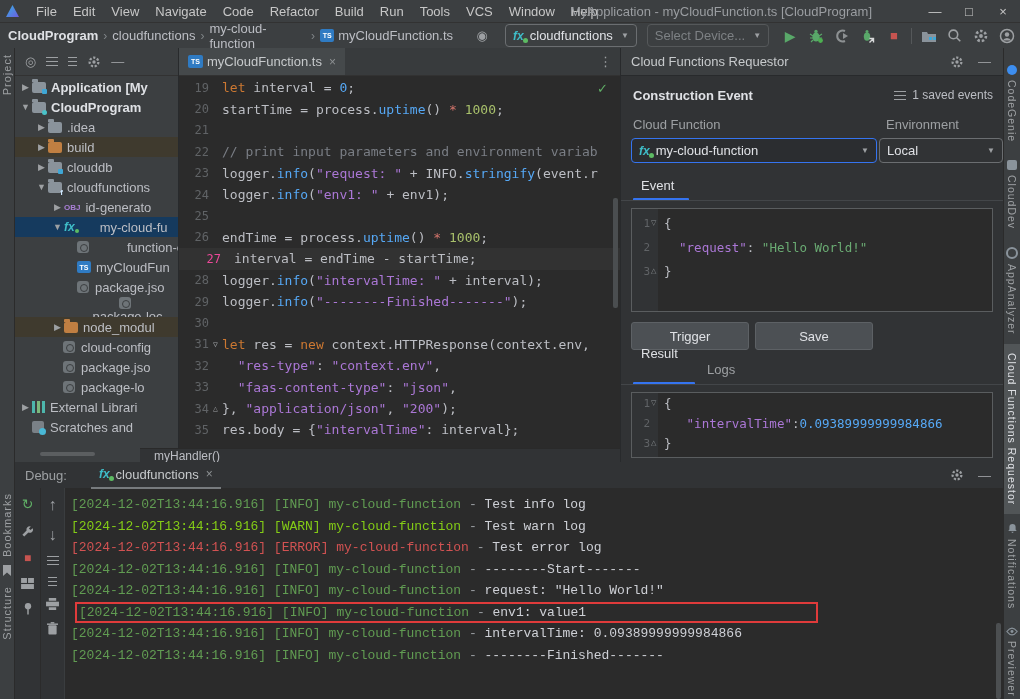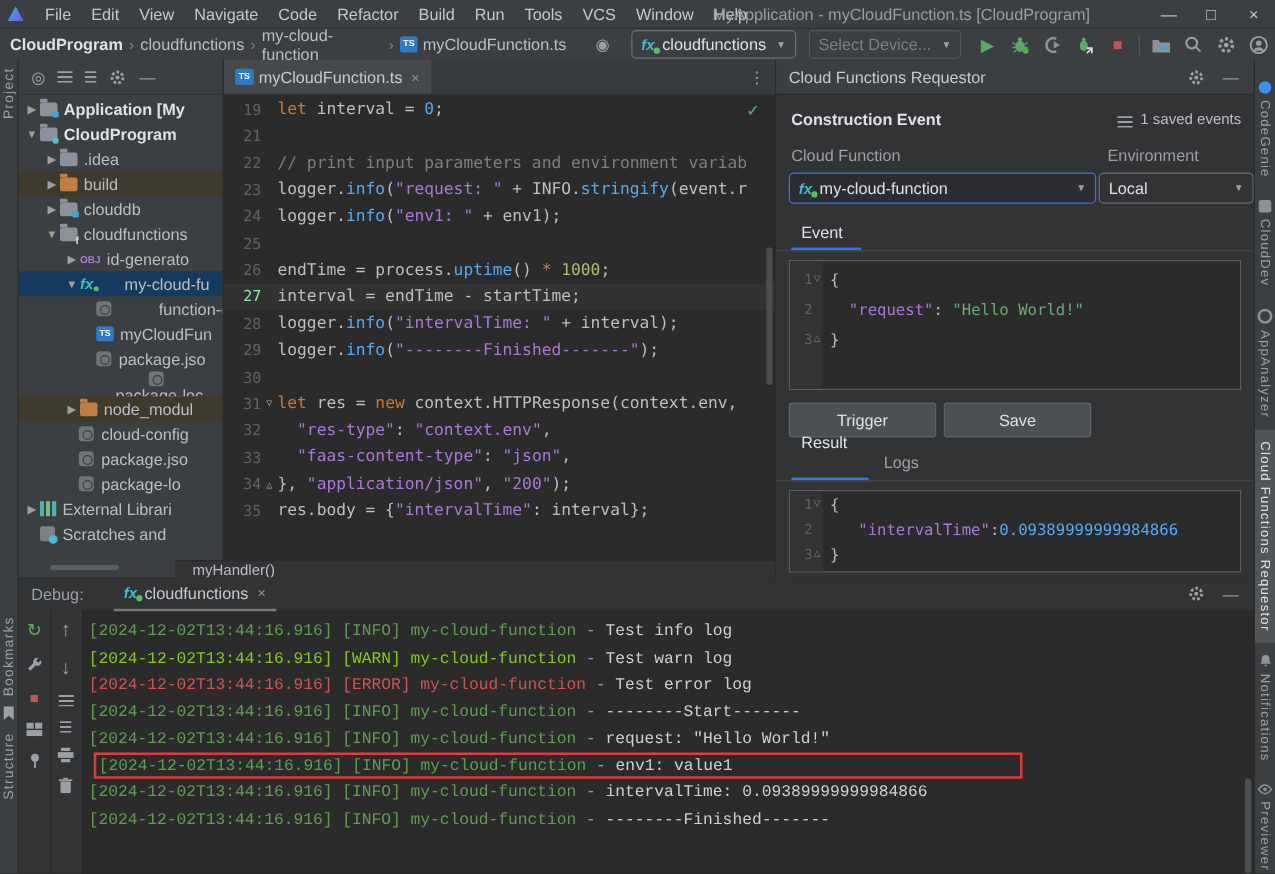--- a/index.html
+++ b/index.html
@@ -73,38 +73,38 @@
   #edtab .x{margin-left:7px;color:#8d9193;font-size:12px;}
   #kebab{margin-left:auto;margin-right:8px;color:#9da0a3;font-size:13px;letter-spacing:0;}
   #code{position:absolute;left:0;top:29px;width:441px;height:363px;}
   .cline{height:21.4px;display:flex;align-items:center;white-space:pre;
          font-family:"DejaVu Sans Mono",monospace;font-size:13px;}
   .cline.cur{background:#323232;}
   .lnum{width:30px;text-align:right;color:#606366;flex:none;font-size:12px;
         font-family:"DejaVu Sans Mono",monospace;}
   .fold{width:13px;flex:none;color:#9da0a3;font-size:8px;text-align:center;}
   .ctext{flex:1;overflow:hidden;}
-  .cline.cur .lnum{color:#86efac;}
+  .cline.cur .lnum{color:#ec4899;margin-left:12px;}
   #edcheck{position:absolute;right:12px;top:33px;color:#5fad65;font-size:13px;}
   #edscroll{position:absolute;right:2px;top:150px;width:5px;height:110px;background:#4b4e50;border-radius:2px;}
   #edcrumbs{left:140px;top:448px;width:480px;height:14px;background:#313335;border-top:1px solid #2a2a2a;
             display:flex;align-items:center;font-size:12px;color:#bcbec4;padding-left:14px;}
   
   .tk-pl{color:#bcbec4;} .tk-kw{color:#cc7832;} .tk-str{color:#ab77d6;} .tk-strg{color:#6aab73;}
   .tk-numb{color:#56a8f5;} .tk-numg{color:#a8c06b;} .tk-fn{color:#56a8f5;} .tk-op{color:#d5756c;}
   .tk-cmt{color:#7a7e85;} .tk-lg{color:#619c52;} .tk-ly{color:#84cc16;} .tk-lr{color:#d25252;}
   .tk-lm{color:#ced0d6;} .tk-lsep{color:#9b9fa3;}
   
   #requestor{left:620px;top:48px;width:382px;height:414px;background:#313335;border-left:1px solid #282a2c;font-size:13px;}
   #reqhead{position:absolute;left:0;top:0;width:382px;height:27px;background:#3c3f41;border-bottom:1px solid #282a2c;
            display:flex;align-items:center;color:#c7cacc;}
   #reqhead .t{margin-left:10px;}
   .headicons{margin-left:auto;display:flex;align-items:center;gap:14px;margin-right:12px;color:#9da0a3;}
   #reqsection{position:absolute;left:12px;top:40px;font-weight:bold;color:#dfe1e5;}
-  #savedwrap{position:absolute;right:10px;top:40px;display:flex;align-items:flex-end;gap:6px;color:#bcbec4;font-size:12px;}
+  #savedwrap{position:absolute;right:10px;top:40px;display:flex;align-items:center;gap:6px;color:#bcbec4;font-size:12px;}
   .hamb{width:12px;height:9px;background:repeating-linear-gradient(#9da0a3 0 1.5px,transparent 1.5px 4px);}
   #lblfn{position:absolute;left:12px;top:69px;color:#9da0a3;}
   #lblenv{position:absolute;left:265px;top:69px;color:#9da0a3;}
   .combo2{position:absolute;height:23px;border-radius:4px;display:flex;align-items:center;padding:0 7px;
           color:#dfe1e5;background:#313335;white-space:nowrap;font-size:13px;}
   #combo-fn{left:10px;top:90px;width:230px;border:1.5px solid #3574f0;background:#2b2d30;}
   #combo-env{left:258px;top:90px;width:108px;border:1px solid #6b6e71;}
   .combo2 .arr{margin-left:auto;color:#9da0a3;font-size:8px;}
   .tablbl{position:absolute;color:#dfe1e5;font-size:13px;}
   .tablbl.dim{color:#9da0a3;}
@@ -355,20 +355,21 @@
       <span id="edtab">
         <span class="tsicon">TS</span>
         <span>myCloudFunction.ts</span>
         <span class="x">×</span>
       </span>
       <span id="kebab">⋮</span>
     </div>
     <span id="edcheck" class="abs">✓</span>
     <div id="code">
       <div class="cline"><span class="lnum">19</span><span class="fold"></span><span class="ctext"><span class="tk-kw">let</span><span class="tk-pl"> interval = </span><span class="tk-numb">0</span><span class="tk-pl">;</span></span></div>
+      <div class="cline"><span class="lnum">20</span><span class="fold"></span><span class="ctext"><span class="tk-pl">startTime = process.</span><span class="tk-fn">uptime</span><span class="tk-pl">() </span><span class="tk-op">*</span><span class="tk-pl"> </span><span class="tk-numg">1000</span><span class="tk-pl">;</span></span></div>
       <div class="cline"><span class="lnum">21</span><span class="fold"></span><span class="ctext"></span></div>
       <div class="cline"><span class="lnum">22</span><span class="fold"></span><span class="ctext"><span class="tk-cmt">// print input parameters and environment variab</span></span></div>
       <div class="cline"><span class="lnum">23</span><span class="fold"></span><span class="ctext"><span class="tk-pl">logger.</span><span class="tk-fn">info</span><span class="tk-pl">(</span><span class="tk-str">"request: "</span><span class="tk-pl"> + INFO.</span><span class="tk-fn">stringify</span><span class="tk-pl">(event.r</span></span></div>
       <div class="cline"><span class="lnum">24</span><span class="fold"></span><span class="ctext"><span class="tk-pl">logger.</span><span class="tk-fn">info</span><span class="tk-pl">(</span><span class="tk-str">"env1: "</span><span class="tk-pl"> + env1);</span></span></div>
       <div class="cline"><span class="lnum">25</span><span class="fold"></span><span class="ctext"></span></div>
       <div class="cline"><span class="lnum">26</span><span class="fold"></span><span class="ctext"><span class="tk-pl">endTime = process.</span><span class="tk-fn">uptime</span><span class="tk-pl">() </span><span class="tk-op">*</span><span class="tk-pl"> </span><span class="tk-numg">1000</span><span class="tk-pl">;</span></span></div>
       <div class="cline cur"><span class="lnum">27</span><span class="fold"></span><span class="ctext"><span class="tk-pl">interval = endTime - startTime;</span></span></div>
       <div class="cline"><span class="lnum">28</span><span class="fold"></span><span class="ctext"><span class="tk-pl">logger.</span><span class="tk-fn">info</span><span class="tk-pl">(</span><span class="tk-str">"intervalTime: "</span><span class="tk-pl"> + interval);</span></span></div>
       <div class="cline"><span class="lnum">29</span><span class="fold"></span><span class="ctext"><span class="tk-pl">logger.</span><span class="tk-fn">info</span><span class="tk-pl">(</span><span class="tk-str">"--------Finished-------"</span><span class="tk-pl">);</span></span></div>
       <div class="cline"><span class="lnum">30</span><span class="fold"></span><span class="ctext"></span></div>

